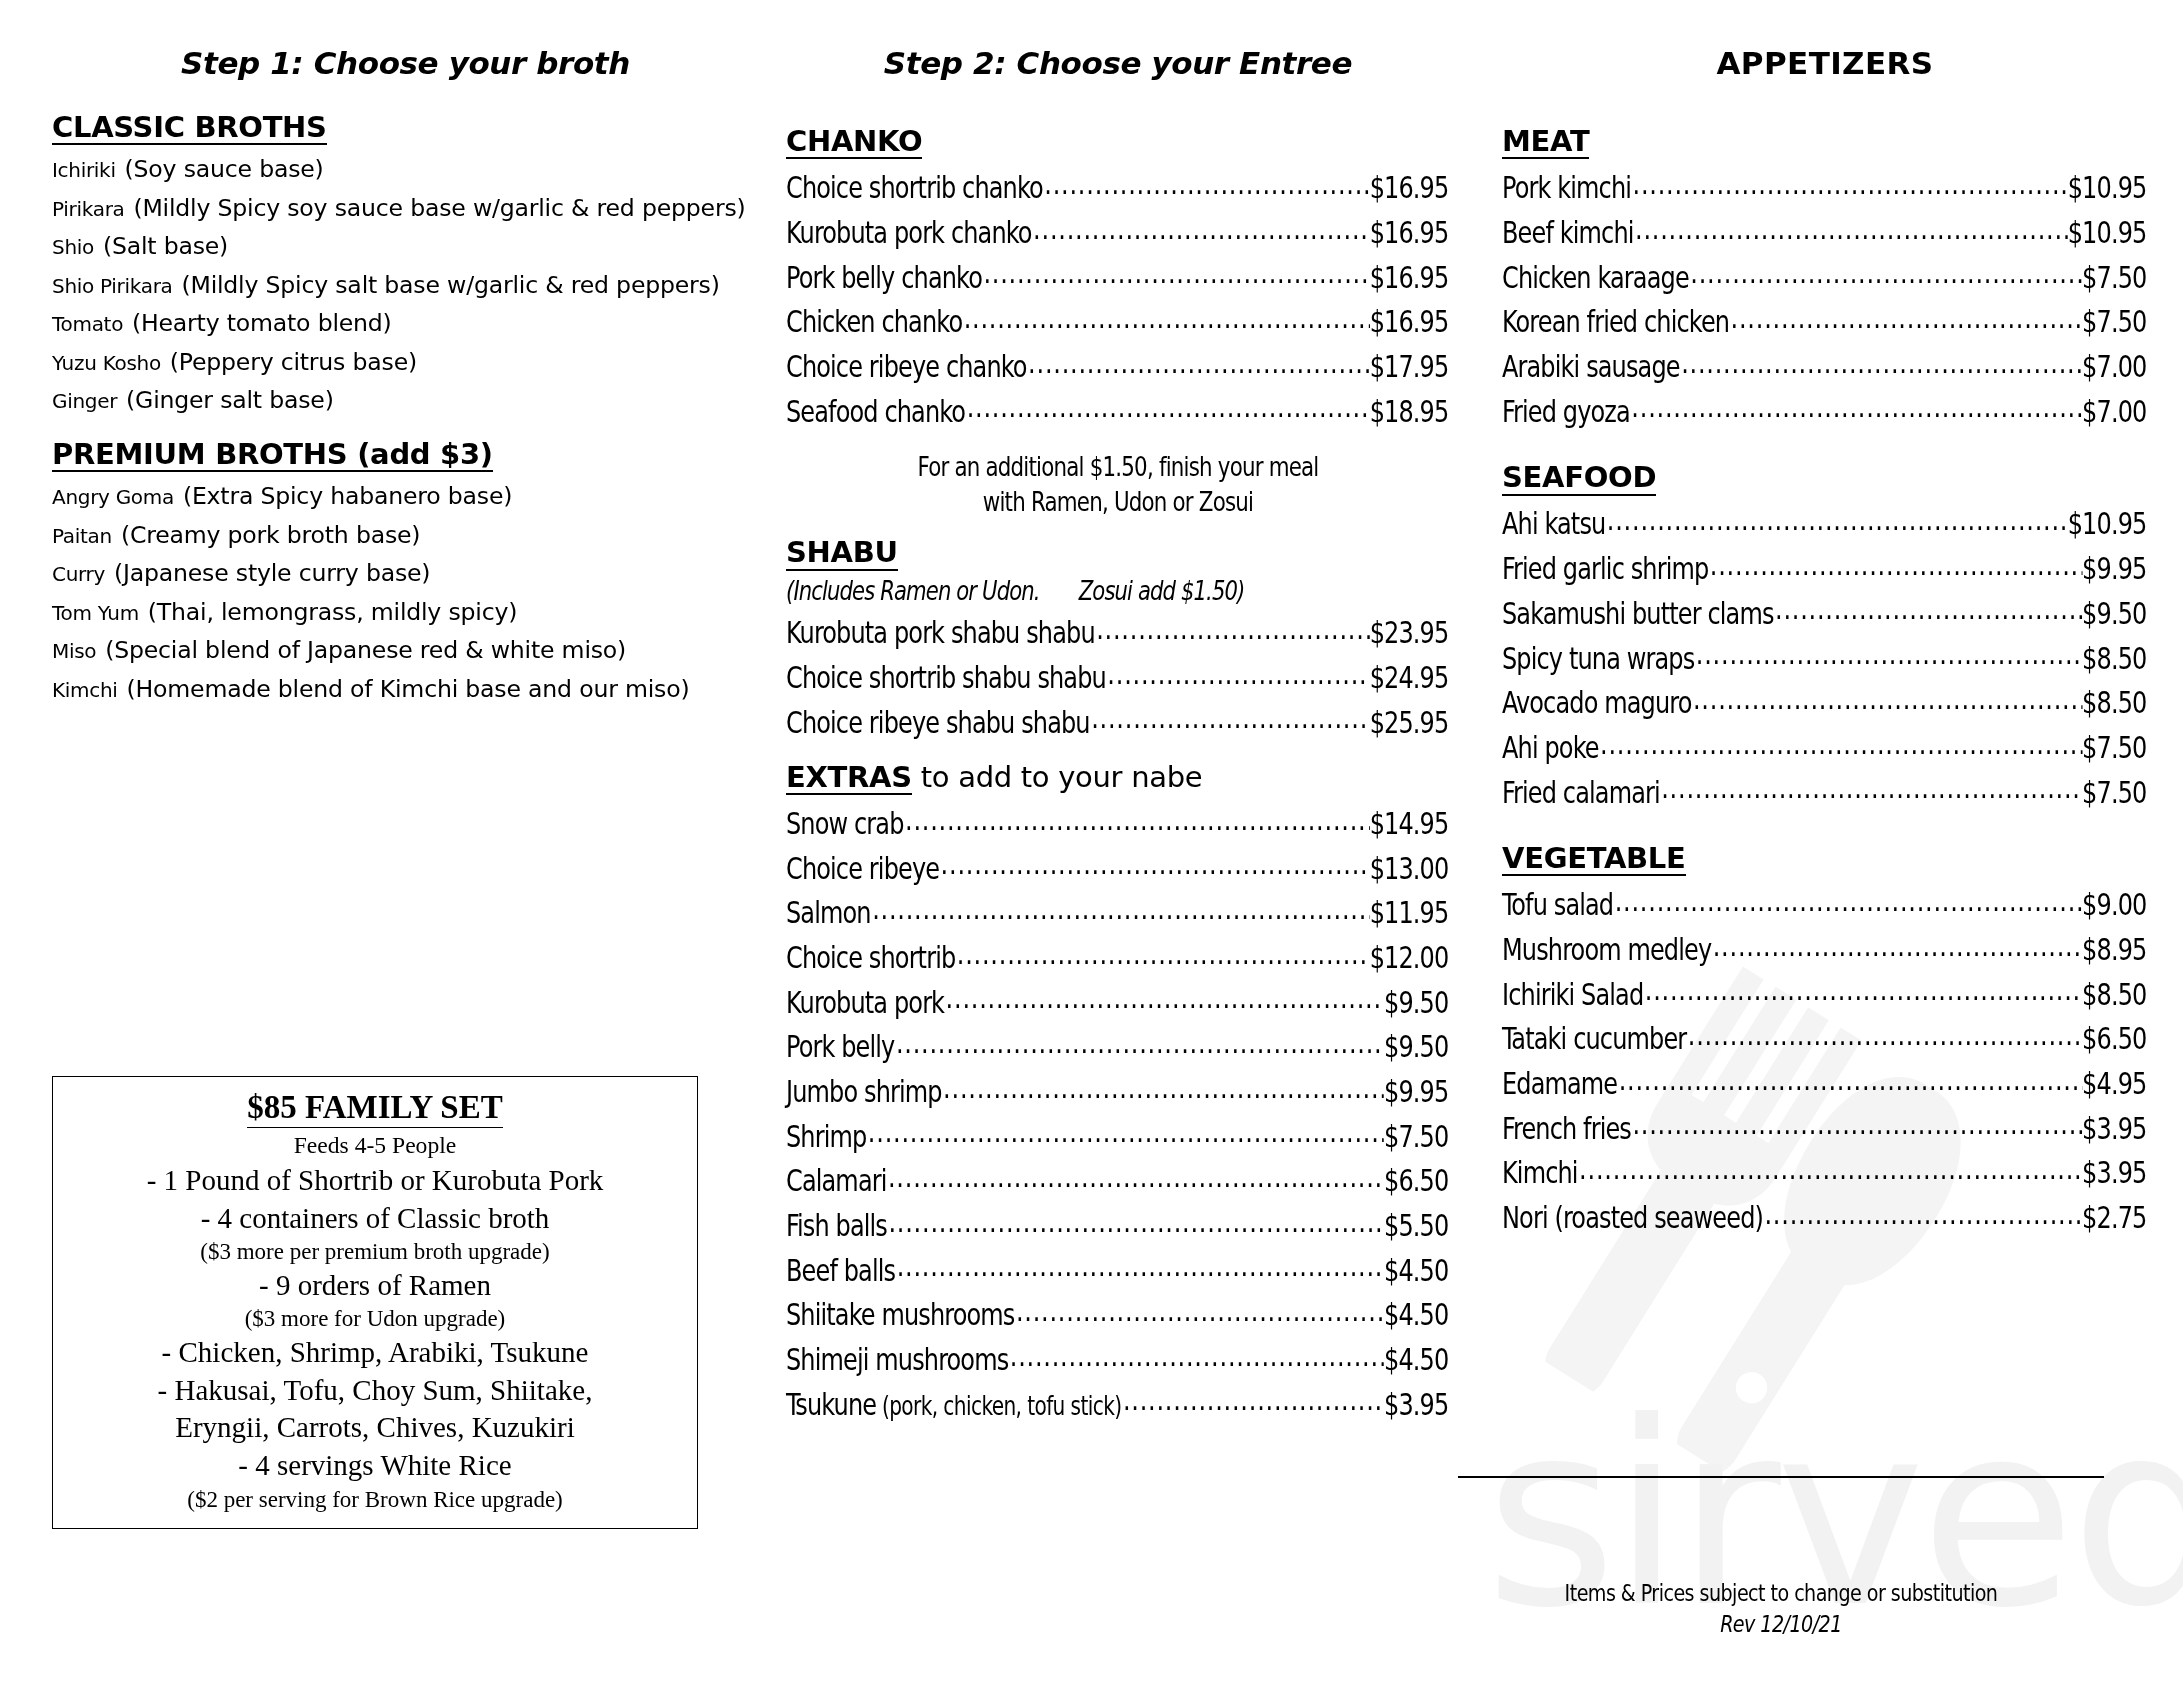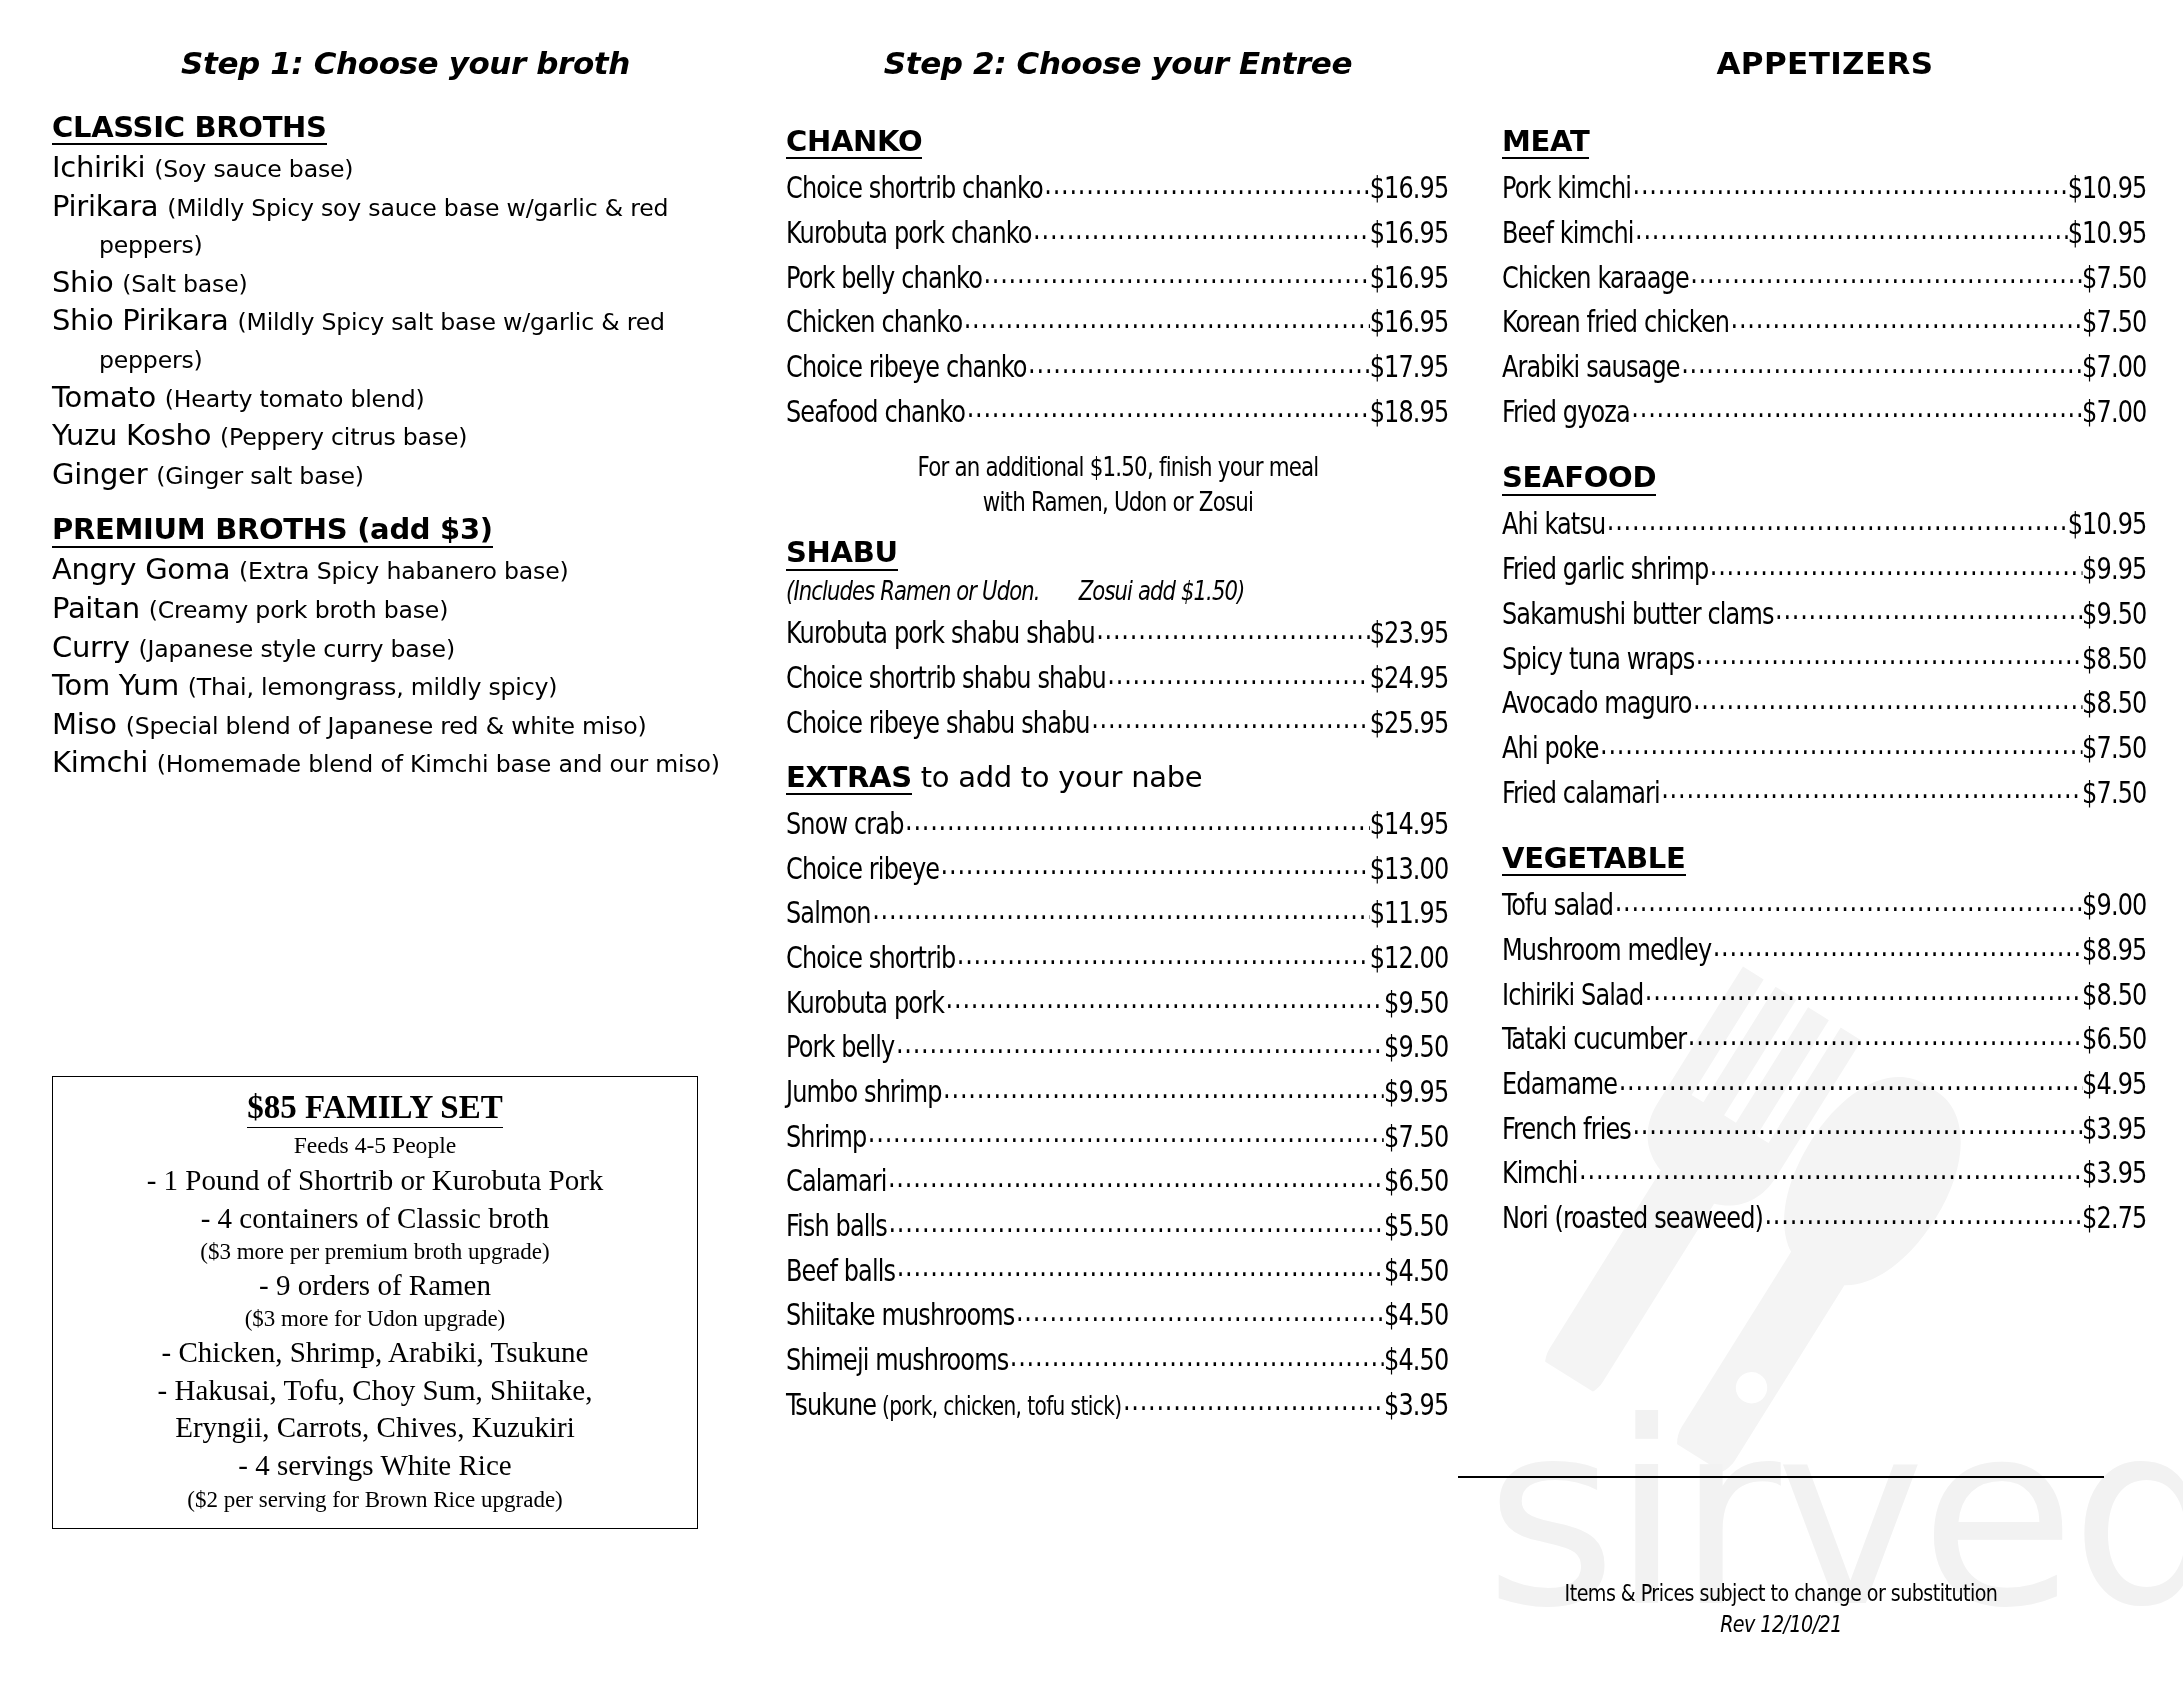--- a/index.html
+++ b/index.html
@@ -104,21 +104,21 @@
   .broth-list { margin: 0; padding: 0; list-style: none; }
   .broth-item {
     font-family: "DejaVu Sans", sans-serif;
     font-size: 29px;
     line-height: 1.30;
     margin: 0 0 0.9px 0;
     padding-left: 47px;
     text-indent: -47px;
     letter-spacing: -0.3px;
   }
-  .broth-name { font-size: 29px; }
+  .broth-name { font-size: 20px; }
   .broth-desc { font-size: 23.6px; letter-spacing: -0.2px; }
 
   .gap-after-classic { height: 19px; }
 
   
   #family-set-box {
     position: absolute;
     left: 52px;
     top: 1076px;
     width: 646px;

